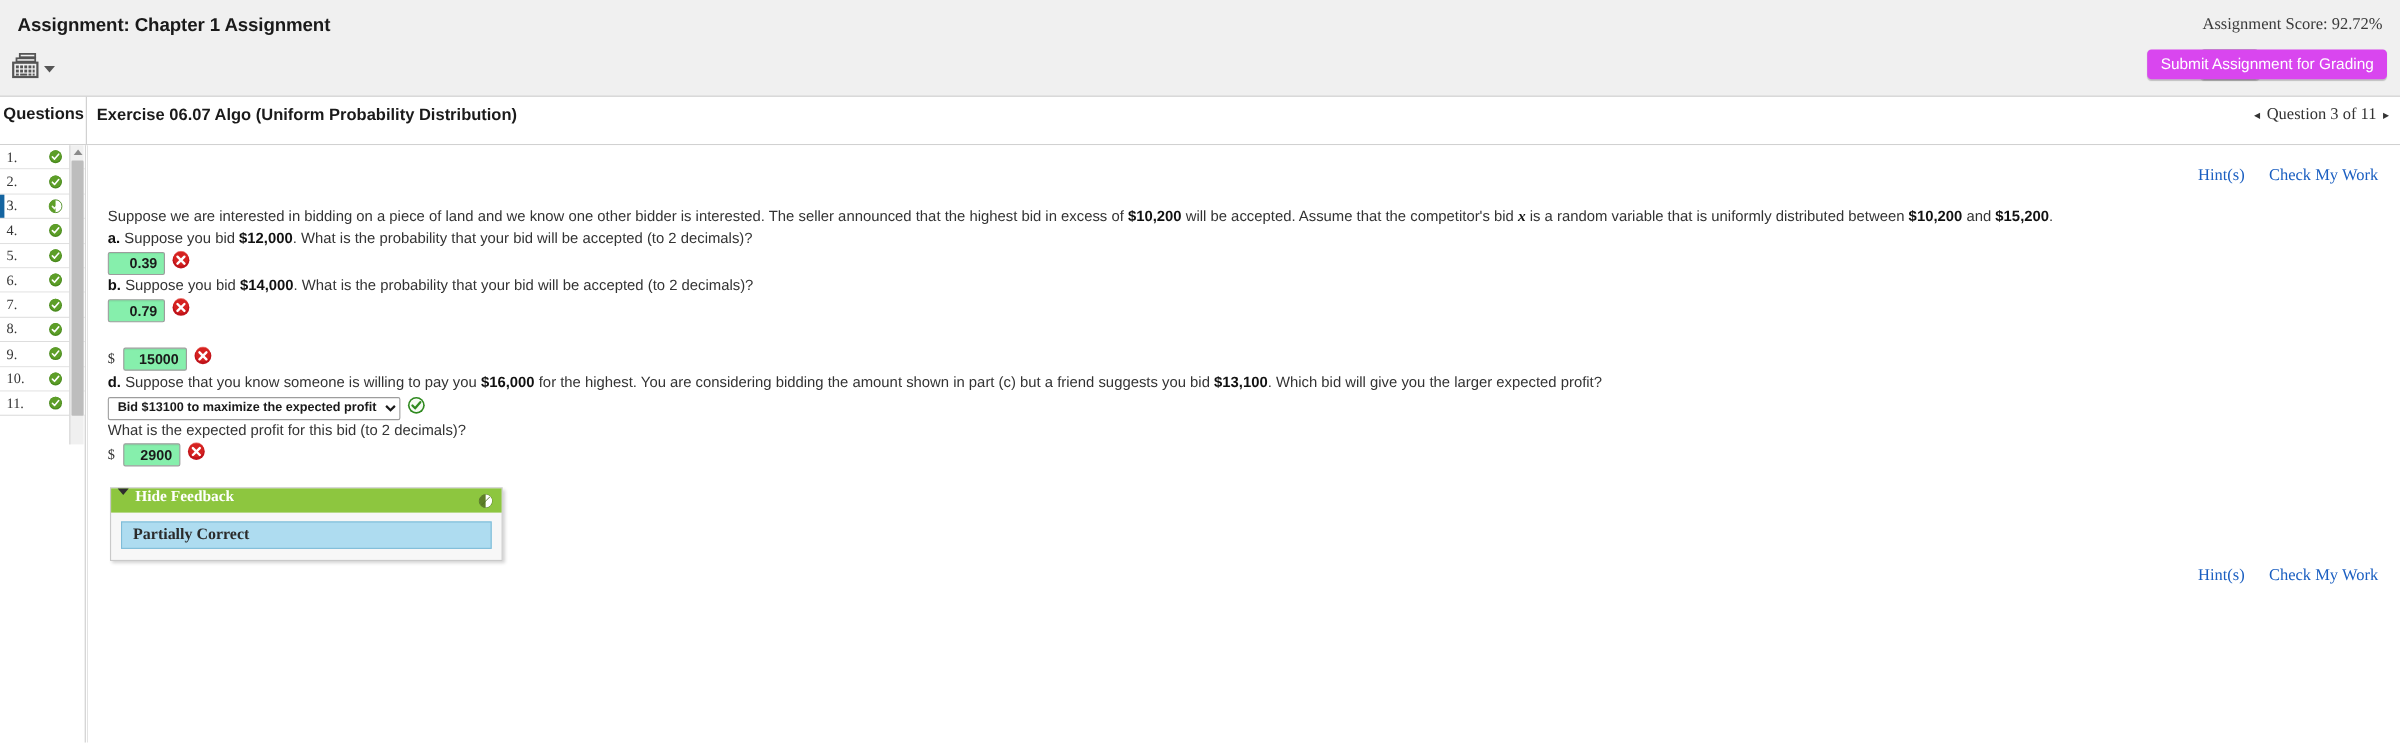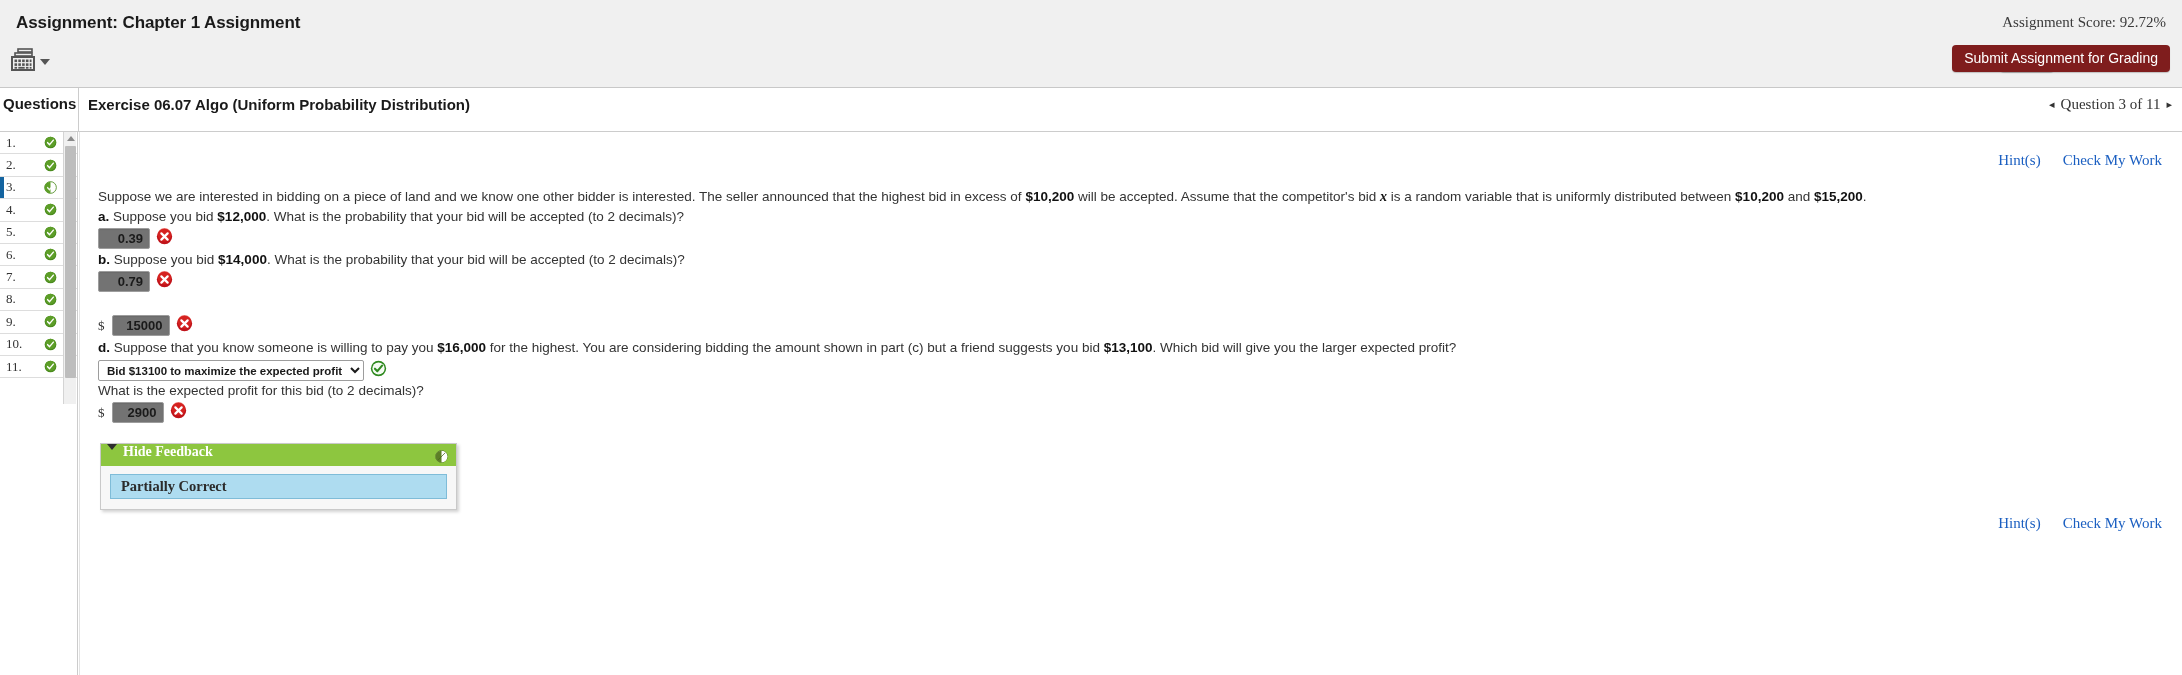--- a/index.html
+++ b/index.html
@@ -57,21 +57,21 @@
     border-radius: 4px;
     padding: 5px 11px 6px 11px;
     font-size: 14px;
     font-family: "Liberation Sans", sans-serif;
     cursor: pointer;
     box-shadow: 0 1px 1px rgba(0,0,0,.2);
   }
   .btn-submit {
     position: absolute;
     right: 12px; top: 45px;
-    background: #7f1d1d;
+    background: #d946ef;
     color: #ffffff;
     border: none;
     border-radius: 4px;
     padding: 5px 12px 6px 12px;
     font-size: 14px;
     font-family: "Liberation Sans", sans-serif;
     cursor: pointer;
     box-shadow: 0 1px 1px rgba(0,0,0,.2);
   }
 
@@ -239,21 +239,21 @@
     width: 52px;
     height: 21px;
     border: 1px solid #9d9d9d;
     border-radius: 2px;
     text-align: right;
     padding: 0 6px 0 2px;
     font-size: 13px;
     font-weight: bold;
     color: #1a1a1a;
     font-family: "Liberation Sans", sans-serif;
-    background: #737373;
+    background: #86efac;
     box-shadow: inset 0 1px 1px rgba(0,0,0,.07);
   }
   .ans-select {
     height: 21px;
     border: 1px solid #9d9d9d;
     border-radius: 2px;
     background: #ffffff;
     font-size: 11.5px;
     font-weight: bold;
     color: #1a1a1a;

